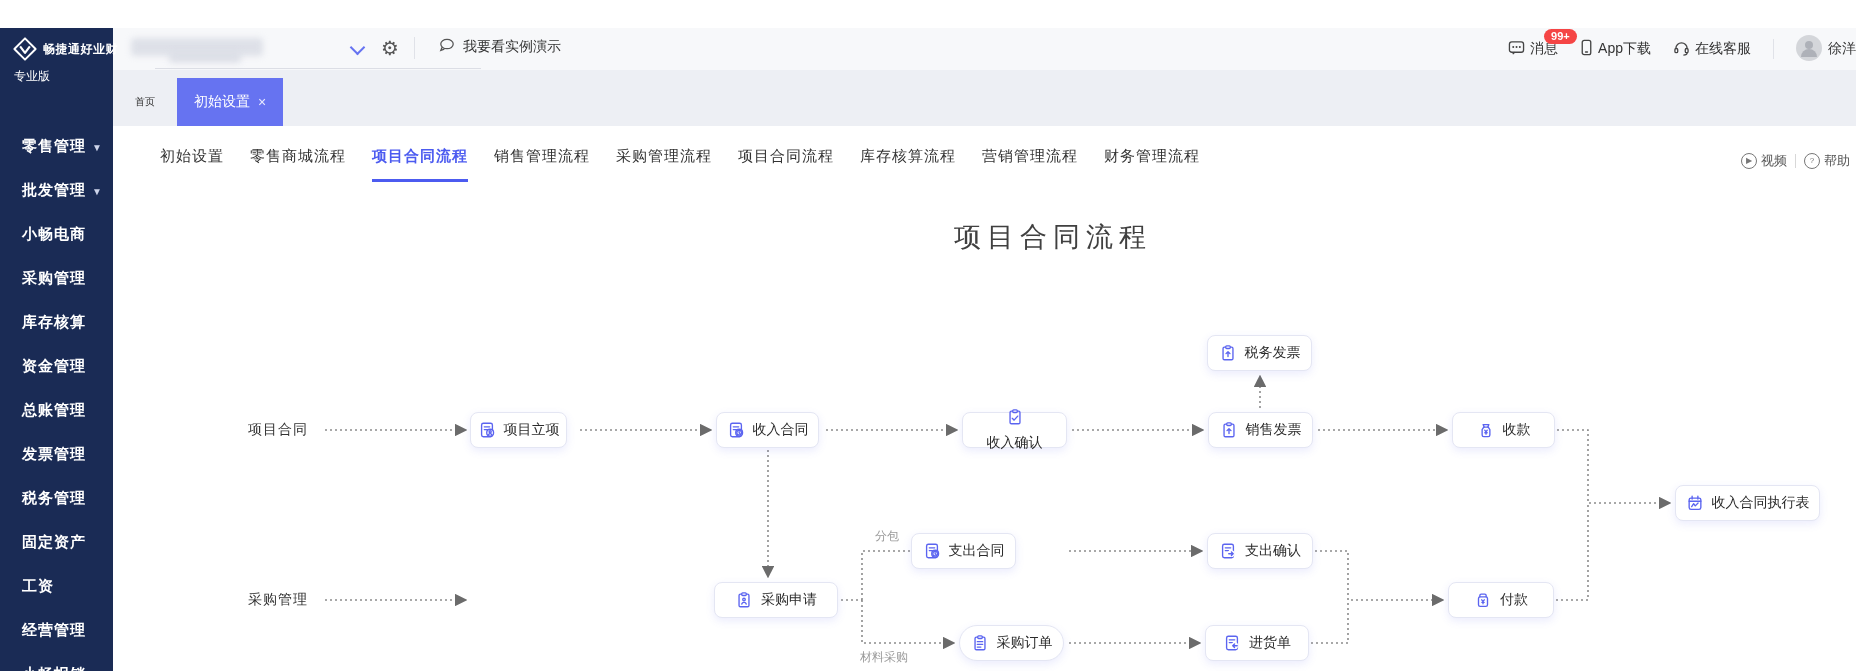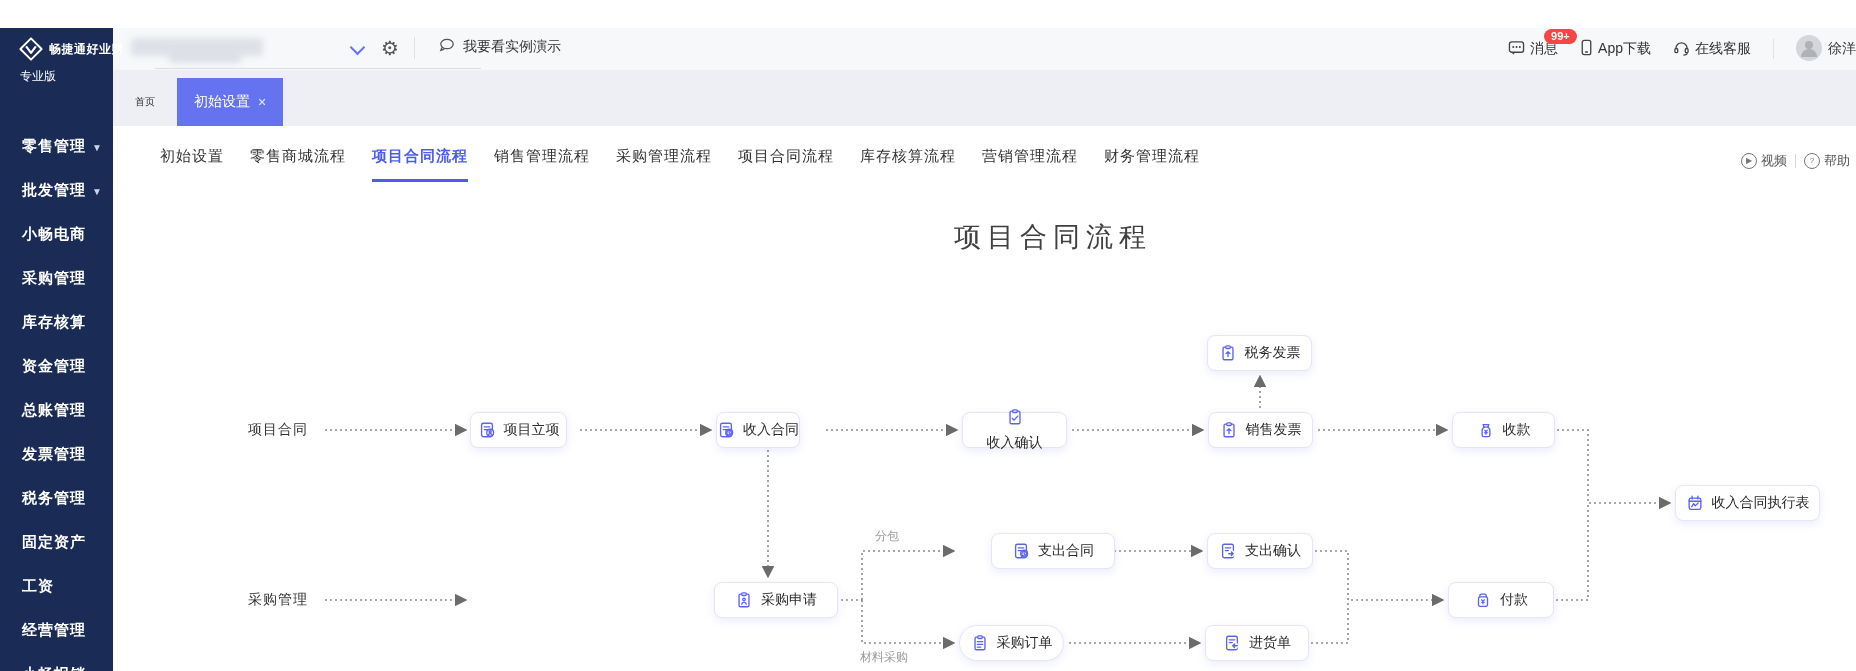--- a/index.html
+++ b/index.html
@@ -4,21 +4,21 @@
 <style>
   html,body{margin:0;padding:0;}
   body{
     width:1856px;height:671px;position:relative;overflow:hidden;
     background:#ffffff;
     font-family:"Liberation Sans","DejaVu Sans",sans-serif;
     color:#333;
   }
   
   .side-col{position:absolute;left:0;top:28px;width:113px;bottom:0;background:#1a2b55;z-index:5;}
-  .logo-area{padding:8px 8px 0 18px;color:#fff;}
+  .logo-area{padding:8px 8px 0 12px;color:#fff;}
   .logo-row{display:flex;align-items:center;gap:5px;}
   .logo-mark svg{display:block;}
   .brand-name{font-size:12px;font-weight:bold;color:#fff;white-space:nowrap;letter-spacing:.5px;}
   .brand-edition{font-size:12px;color:#fff;margin-top:6px;padding-left:2px;}
   .side-menu{list-style:none;margin:0;padding:39px 0 0 0;}
   .side-menu li{
     height:44px;line-height:44px;padding-left:22px;color:#fff;
     font-size:15px;font-weight:600;letter-spacing:1px;cursor:pointer;white-space:nowrap;
   }
   .side-caret{font-size:10px;margin-left:6px;color:#cdd4ea;}
@@ -247,21 +247,21 @@
             <svg viewBox="0 0 20 20" width="18" height="18" fill="none" stroke="#5b64f0" stroke-width="1.5" stroke-linecap="round" stroke-linejoin="round">
               <rect x="4" y="2.5" width="12" height="15" rx="2"></rect>
               <path d="M7 6.5h6M7 9.5h3.5"></path>
               <circle cx="13.5" cy="13" r="3.8" fill="#fff"></circle>
               <circle cx="13.5" cy="12" r="1.2"></circle>
               <path d="M11.7 15.2a2 2 0 0 1 3.6 0"></path>
             </svg>
           </span>
           <span>项目立项</span>
         </div>
-        <div class="node" style="left: 603px; top: 286px; width: 84px;">
+        <div class="node" style="left: 603px; top: 286px; width: 103px;">
           <span class="n-icon">
             <svg viewBox="0 0 20 20" width="18" height="18" fill="none" stroke="#5b64f0" stroke-width="1.5" stroke-linecap="round" stroke-linejoin="round">
               <rect x="4" y="2.5" width="12" height="15" rx="2"></rect>
               <path d="M7 6.5h6M7 9.5h3.5"></path>
               <circle cx="13.5" cy="13" r="3.8" fill="#fff"></circle>
               <circle cx="13.5" cy="13" r="2.6"></circle>
               <path d="M13.5 11.8v1.4l1 .7"></path>
             </svg>
           </span>
           <span>收入合同</span>
@@ -299,21 +299,21 @@
         <div class="node" style="left: 1339px; top: 286px; width: 103px;">
           <span class="n-icon">
             <svg viewBox="0 0 20 20" width="18" height="18" fill="none" stroke="#5b64f0" stroke-width="1.5" stroke-linecap="round" stroke-linejoin="round">
               <path d="M7.5 6.8h5l1.8 2.8v5.9a1.8 1.8 0 0 1-1.8 1.8H7.5a1.8 1.8 0 0 1-1.8-1.8V9.6z"></path>
               <path d="M8 6.8 6.8 4h6.4L12 6.8"></path>
               <path d="M8.6 10.2l1.4 1.8 1.4-1.8M10 12v2.6M8.7 13h2.6"></path>
             </svg>
           </span>
           <span>收款</span>
         </div>
-        <div class="node" style="left: 878px; top: 407px; width: 124px;">
+        <div class="node" style="left: 798px; top: 407px; width: 105px;">
           <span class="n-icon">
             <svg viewBox="0 0 20 20" width="18" height="18" fill="none" stroke="#5b64f0" stroke-width="1.5" stroke-linecap="round" stroke-linejoin="round">
               <rect x="4" y="2.5" width="12" height="15" rx="2"></rect>
               <path d="M7 6.5h6M7 9.5h3.5"></path>
               <circle cx="13.5" cy="13" r="3.8" fill="#fff"></circle>
               <circle cx="13.5" cy="13" r="2.6"></circle>
               <path d="M13.5 11.8v1.4l1 .7"></path>
             </svg>
           </span>
           <span>支出合同</span>

